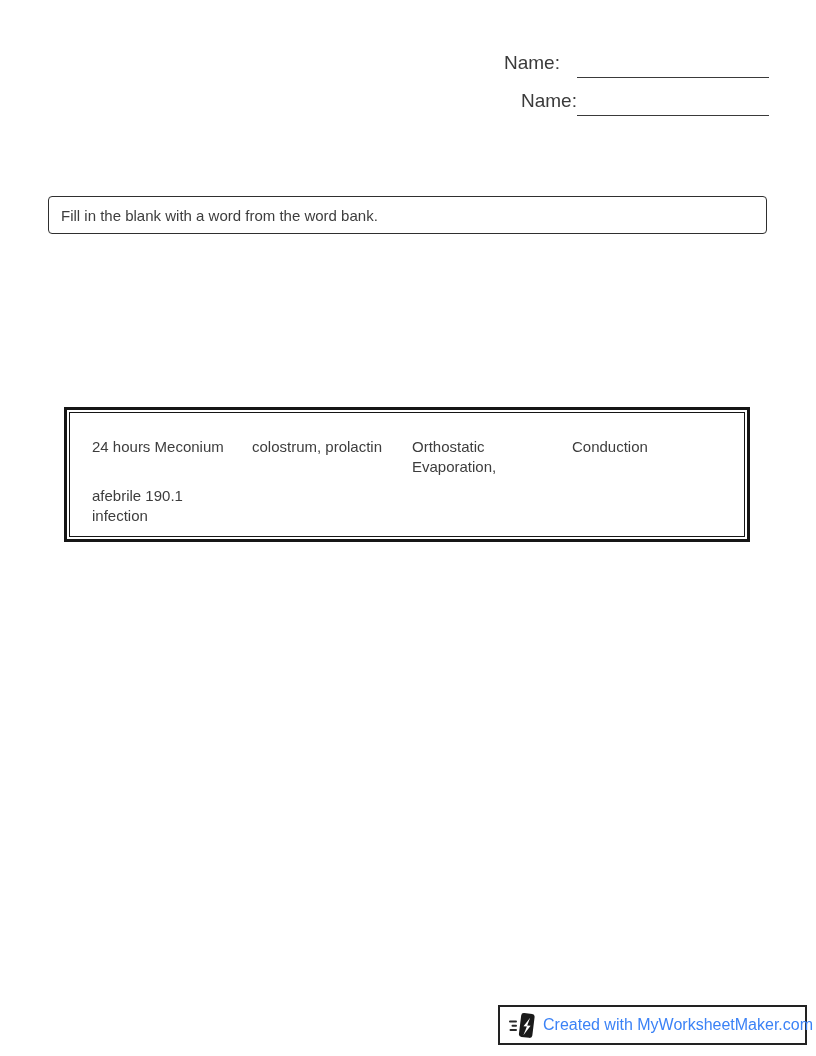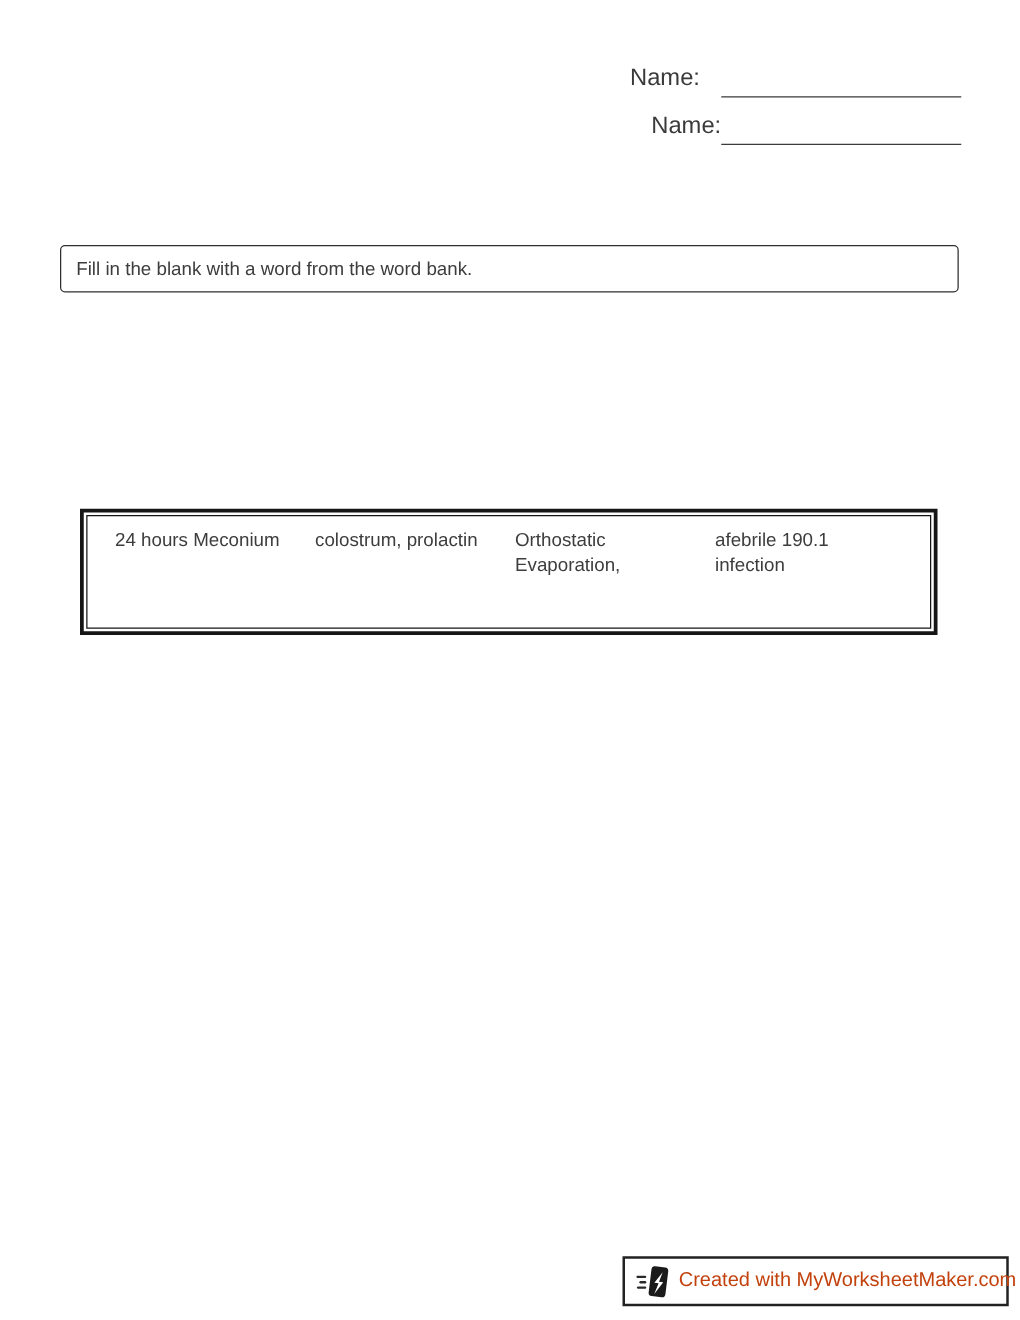--- a/index.html
+++ b/index.html
@@ -67,21 +67,21 @@
     top: 407px;
     width: 686px;
     box-sizing: border-box;
     border: 3px solid #161616;
     padding: 2px;
     background: #ffffff;
   }
   .word-bank-inner {
     border: 1.5px solid #161616;
     box-sizing: border-box;
-    padding: 10px 0 11px 22px;
+    padding: 24px 0 11px 22px;
     display: grid;
     grid-template-columns: repeat(4, 160px);
     row-gap: 10px;
     font-size: 15px;
     line-height: 19.5px;
     color: #3d3d3d;
   }
   .word-bank-cell {
     padding-right: 14px;
     min-height: 19px;
@@ -96,21 +96,21 @@
     box-sizing: border-box;
     border: 2px solid #222222;
     background: #ffffff;
     display: flex;
     align-items: center;
     gap: 7px;
     padding: 0 9px;
   }
   .footer-text {
     font-size: 16px;
-    color: #c2410c;
+    color: #3b82f6;
     white-space: nowrap;
   }
   .logo-icon { flex: 0 0 auto; display: block; }
 </style>
 </head>
 <body>
 
 <div class="page">
 
 
@@ -122,20 +122,21 @@
 
   <div class="instructions-box">
     <span>Fill in the blank with a word from the word bank.</span>
   </div>
 
   <div class="word-bank-outer">
     <div class="word-bank-inner">
       <div class="word-bank-cell">24 hours Meconium</div>
       <div class="word-bank-cell">colostrum, prolactin</div>
       <div class="word-bank-cell">Orthostatic Evaporation,</div>
+      <div class="word-bank-cell">Conduction</div>
       <div class="word-bank-cell">afebrile 190.1 infection</div>
       <div class="word-bank-cell"></div>
       <div class="word-bank-cell"></div>
     </div>
   </div>
 
   <div class="footer-box">
     <svg class="logo-icon" width="27" height="29" viewBox="0 0 27 29" xmlns="http://www.w3.org/2000/svg">
       <rect x="0" y="9.5" width="8" height="1.9" rx="0.95" fill="#2a2a2a"></rect>
       <rect x="2.5" y="13.8" width="5.5" height="1.9" rx="0.95" fill="#2a2a2a"></rect>

